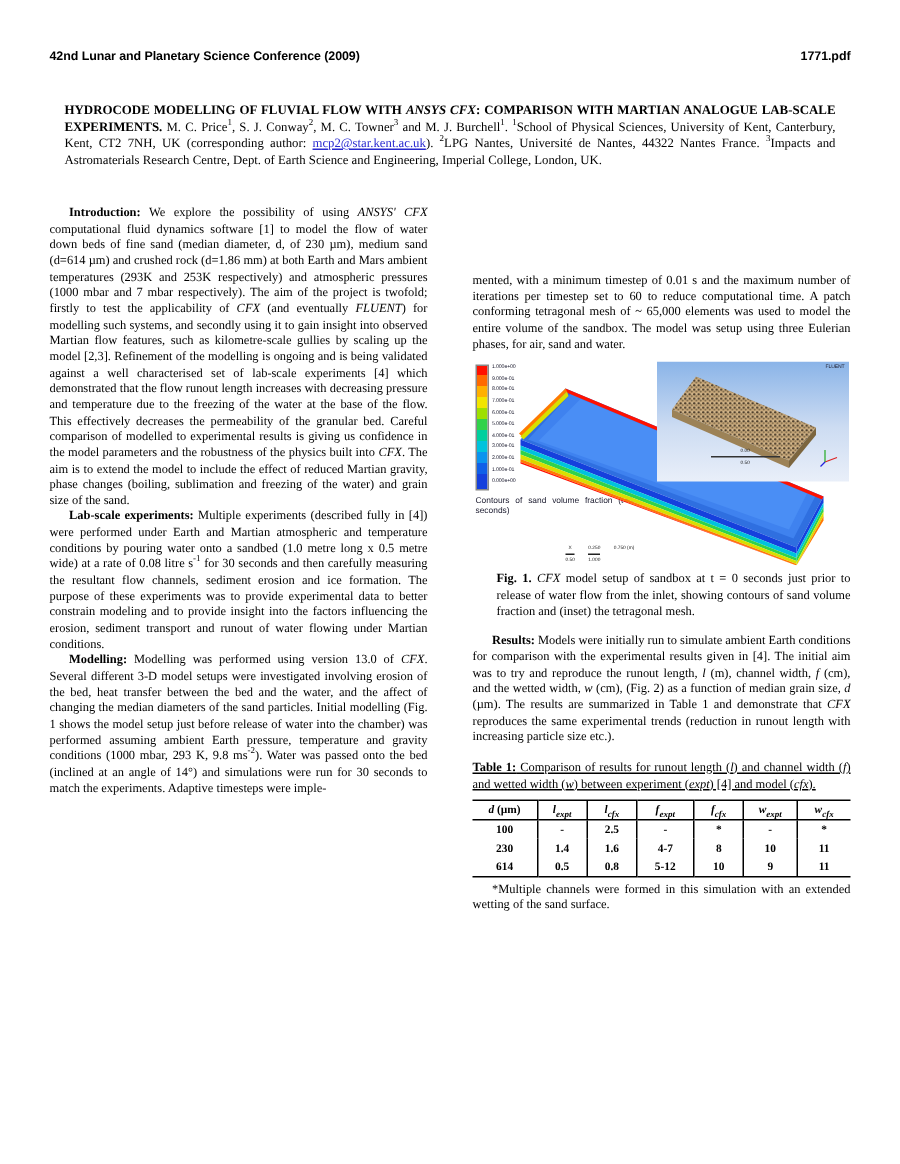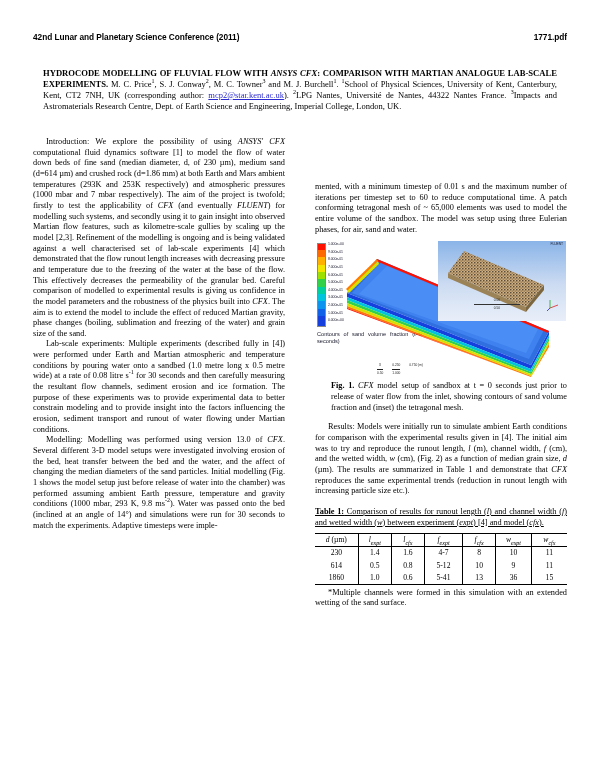--- a/index.html
+++ b/index.html
@@ -68,21 +68,21 @@
     text-justify: inter-word;
   }
   .col-left  { left: 33px; }
   .col-right { left: 315px; }
 
   p.body {
     margin: 0 0 0 0;
     text-indent: 13px;
   }
   p.cont { text-indent: 0; margin-top: 45px; }
-  .run-head-bold { font-weight: normal; }
+  .run-head-bold { font-weight: bold; }
   .ital { font-style: italic; }
   sup.fn { font-size: 6px; vertical-align: super; line-height: 0; }
   sub.fn { font-size: 6px; vertical-align: sub; line-height: 0; }
 
   
   .figure {
     position: relative;
     width: 252px;
     height: 136px;
     margin: 6px 0 3px 0;
@@ -217,21 +217,21 @@
   table.datatable {
     border-collapse: collapse;
     width: 252px;
     font-size: 7.6px;
     font-family: "Liberation Serif", serif;
     margin-top: 2px;
   }
   table.datatable th, table.datatable td {
     text-align: center;
     padding: 1.2px 0;
-    font-weight: normal;
+    font-weight: bold;
   }
   table.datatable thead th {
     border-top: 0.8px solid #000;
     border-bottom: 0.8px solid #000;
     font-style: italic;
     font-size: 7.6px;
   }
   table.datatable tbody tr:last-child td {
     border-bottom: 0.8px solid #000;
   }
@@ -244,21 +244,21 @@
     margin-top: 3px;
     text-indent: 13px;
   }
 </style>
 </head>
 <body>
 
 <div class="page">
 
   <div class="runhead">
-    <span>42nd Lunar and Planetary Science Conference (2011)</span>
+    <span>42nd Lunar and Planetary Science Conference (2009)</span>
     <span>1771.pdf</span>
   </div>
 
   <div class="titleblock">
     <span class="maintitle">HYDROCODE MODELLING OF FLUVIAL FLOW WITH </span><span class="maintitle ital">ANSYS CFX</span><span class="maintitle">:   COMPARISON WITH MARTIAN ANALOGUE LAB-SCALE EXPERIMENTS.</span><span> M. C. Price</span><span class="sup">1</span><span>, S. J. Conway</span><span class="sup">2</span><span>, M. C. Towner</span><span class="sup">3</span><span> and M. J. Burchell</span><span class="sup">1</span><span>. </span><span class="sup">1</span><span>School of Physical Sciences, University of Kent, Canterbury, Kent, CT2 7NH, UK (corresponding author: </span><a class="email" href="#">mcp2@star.kent.ac.uk</a><span>). </span><span class="sup">2</span><span>LPG Nantes, Université de Nantes, 44322 Nantes France. </span><span class="sup">3</span><span>Impacts and Astromaterials Research Centre, Dept. of Earth Science and Engineering, Imperial College, London, UK.</span>
   </div>
 
   <div class="col col-left">
 
     <p class="body"><span class="run-head-bold">Introduction:</span><span> We explore the possibility of using </span><span class="ital">ANSYS' CFX</span><span> computational fluid dynamics software [1] to model the flow of water down beds of fine sand (median diameter, d, of 230 µm), medium sand (d=614 µm) and crushed rock (d=1.86 mm) at both Earth and Mars ambient temperatures (293K and 253K respectively) and atmospheric pressures (1000 mbar and 7 mbar respectively).  The aim of the project is twofold; firstly to test the applicability of </span><span class="ital">CFX</span><span> (and eventually </span><span class="ital">FLUENT</span><span>) for modelling such systems, and secondly using it to gain insight into observed Martian flow features, such as kilometre-scale gullies by scaling up the model [2,3]. Refinement of the modelling is ongoing and is being validated against a well characterised set of lab-scale experiments [4] which demonstrated that the flow runout length increases with decreasing pressure and temperature due to the freezing of the water at the base of the flow. This effectively decreases the permeability of the granular bed. Careful comparison of modelled to experimental results is giving us confidence in the model parameters and the robustness of the physics built into </span><span class="ital">CFX</span><span>. The aim is to extend the model to include the effect of reduced Martian gravity, phase changes (boiling, sublimation and freezing of the water) and grain size of the sand.</span></p>
@@ -372,45 +372,45 @@
           <th class="vsep-thick" style="width:13%"><span>l</span><sub class="fn">expt</sub></th>
           <th class="vsep-thin" style="width:13%"><span>l</span><sub class="fn">cfx</sub></th>
           <th class="vsep-thick" style="width:15%"><span>f</span><sub class="fn">expt</sub></th>
           <th class="vsep-thin" style="width:13%"><span>f</span><sub class="fn">cfx</sub></th>
           <th class="vsep-thick" style="width:14%"><span>w</span><sub class="fn">expt</sub></th>
           <th class="vsep-thin" style="width:14%"><span>w</span><sub class="fn">cfx</sub></th>
         </tr>
       </thead>
       <tbody>
         <tr>
+          <td>100</td>
+          <td class="vsep-thick">-</td>
+          <td class="vsep-thin">2.5</td>
+          <td class="vsep-thick">-</td>
+          <td class="vsep-thin">*</td>
+          <td class="vsep-thick">-</td>
+          <td class="vsep-thin">*</td>
+        </tr>
+        <tr>
           <td>230</td>
           <td class="vsep-thick">1.4</td>
           <td class="vsep-thin">1.6</td>
           <td class="vsep-thick">4-7</td>
           <td class="vsep-thin">8</td>
           <td class="vsep-thick">10</td>
           <td class="vsep-thin">11</td>
         </tr>
         <tr>
           <td>614</td>
           <td class="vsep-thick">0.5</td>
           <td class="vsep-thin">0.8</td>
           <td class="vsep-thick">5-12</td>
           <td class="vsep-thin">10</td>
           <td class="vsep-thick">9</td>
           <td class="vsep-thin">11</td>
         </tr>
-        <tr>
-          <td>1860</td>
-          <td class="vsep-thick">1.0</td>
-          <td class="vsep-thin">0.6</td>
-          <td class="vsep-thick">5-41</td>
-          <td class="vsep-thin">13</td>
-          <td class="vsep-thick">36</td>
-          <td class="vsep-thin">15</td>
-        </tr>
       </tbody>
     </table>
 
     <p class="tfoot-note">*Multiple channels were formed in this simulation with an extended wetting of the sand surface.</p>
 
   </div>
 </div>
 
 </body></html>

